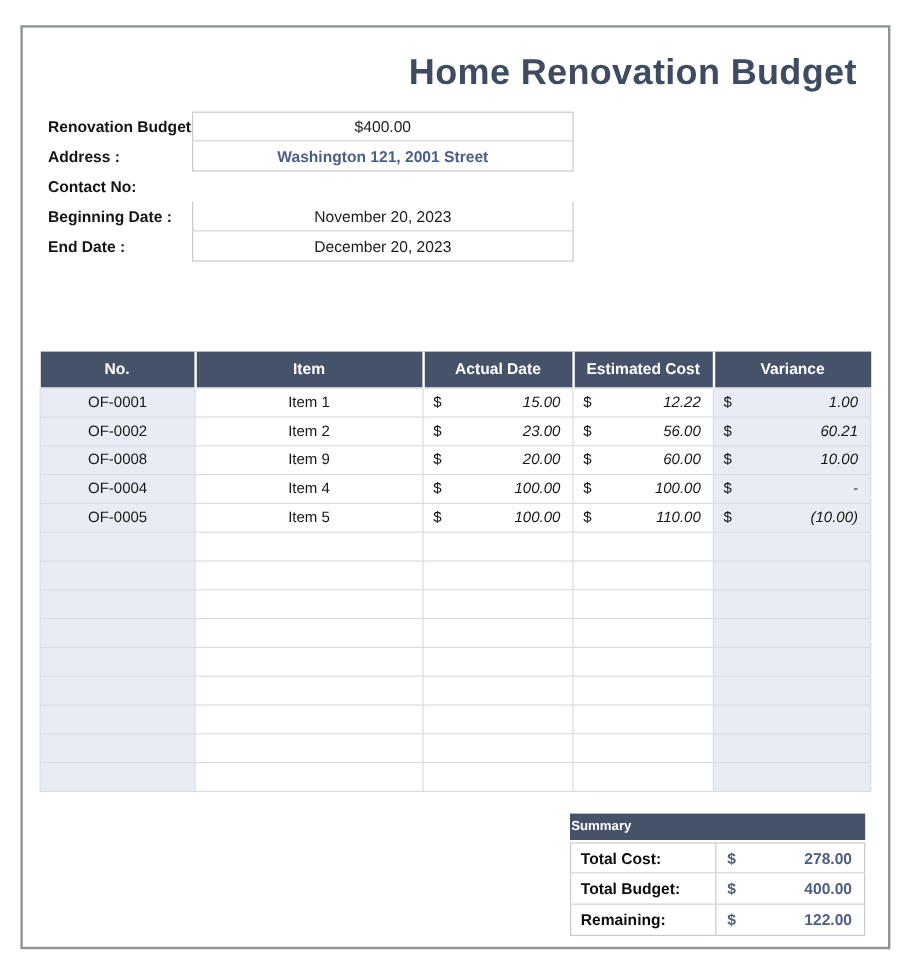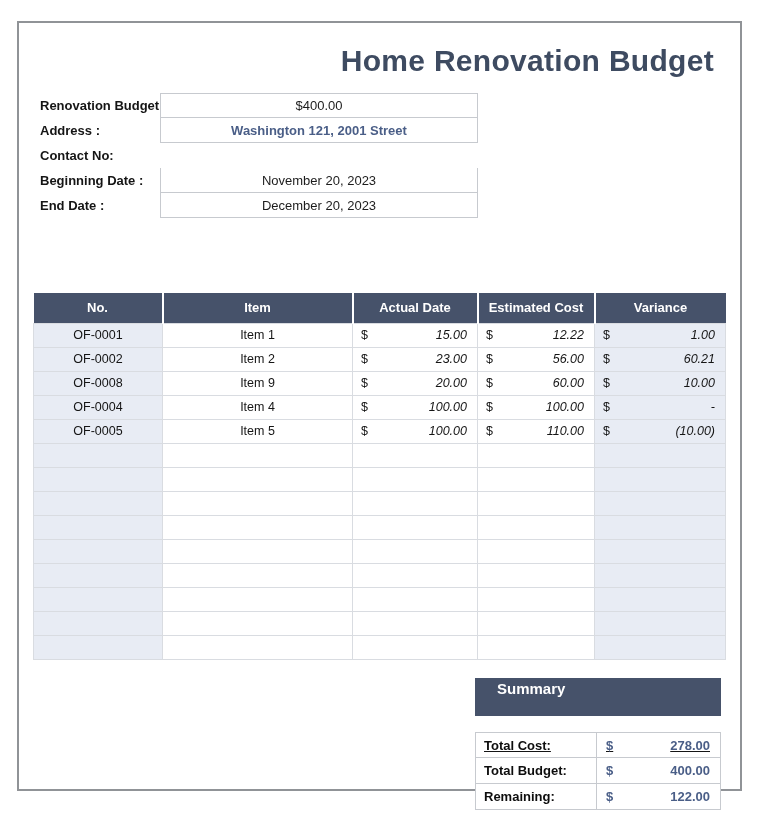--- a/index.html
+++ b/index.html
@@ -36,25 +36,25 @@
   table.budget thead th:first-child{border-left:0;}
   table.budget tbody td{border:1px solid var(--cellline);height:24px;
     font-size:12.5px;text-align:center;background:#fff;vertical-align:middle;}
   table.budget tbody td.tint{background:var(--tint);}
   td.money{padding:0;}
   .money-in{display:flex;justify-content:space-between;align-items:center;
     padding:0 10px 0 8px;height:100%;}
   .money-in .amt{text-align:right;font-style:italic;}
   
   .summary{position:absolute;left:456px;top:655px;width:246px;}
-  .summary-header{background:var(--header-bg);color:#fff;font-size:15px;
-    font-weight:700;height:38px;line-height:22px;padding-left:22px;}
+  .summary-header{background:var(--header-bg);color:#fff;font-size:11px;
+    font-weight:700;height:22px;line-height:22px;padding-left:1px;}
   .summary-row{display:grid;grid-template-columns:1fr 124px;height:26px;
     border:1px solid var(--boxline);border-top:0;background:#fff;}
-  .summary-row:first-of-type{border-top:1px solid var(--boxline);margin-top:16px;text-decoration:underline;}
+  .summary-row:first-of-type{border-top:1px solid var(--boxline);margin-top:2px;}
   .summary-label{font-size:13px;font-weight:700;align-self:center;padding-left:8px;color:#0d0d0d;}
   .summary-value{border-left:1px solid var(--boxline);display:flex;align-items:center;
     justify-content:space-between;padding:0 10px 0 9px;
     color:var(--accent);font-weight:700;font-size:13px;}
 </style>
 </head>
 <body>
 
 <div class="page">
 

